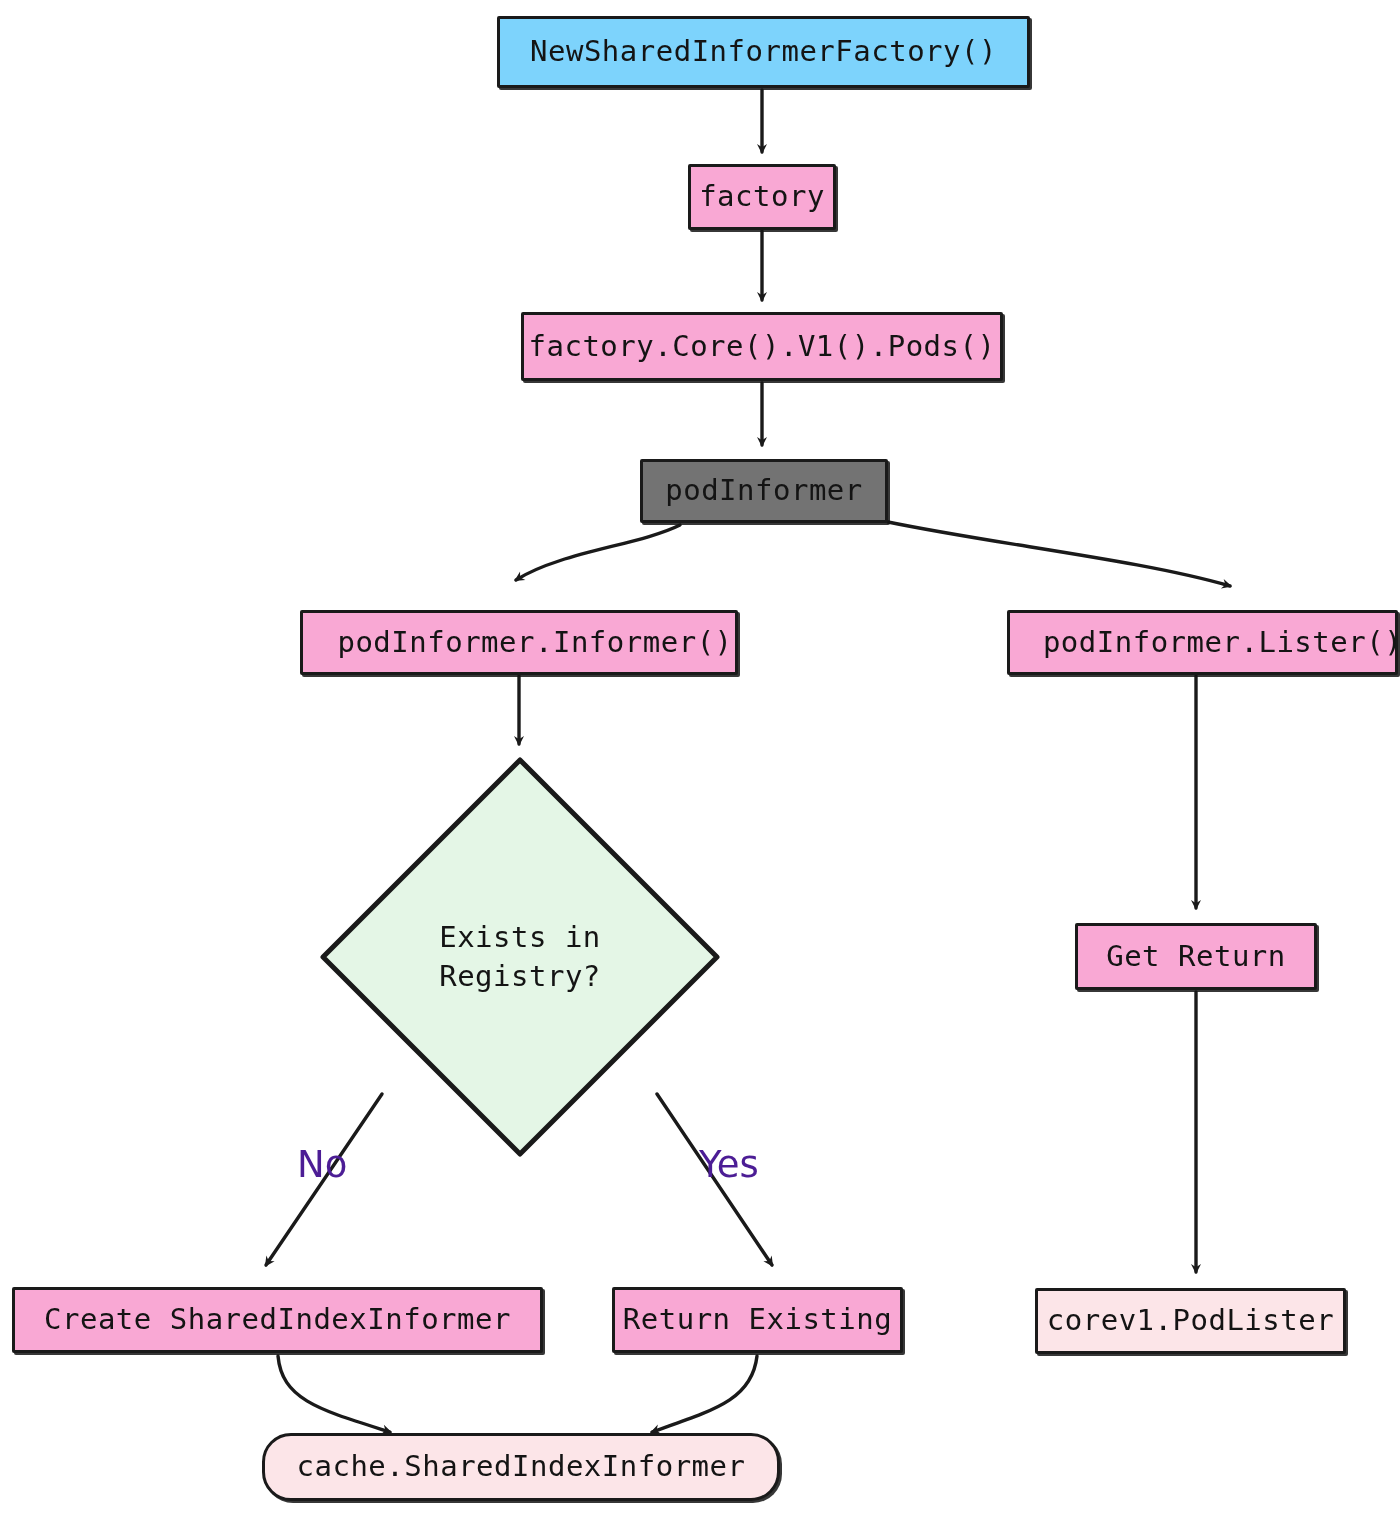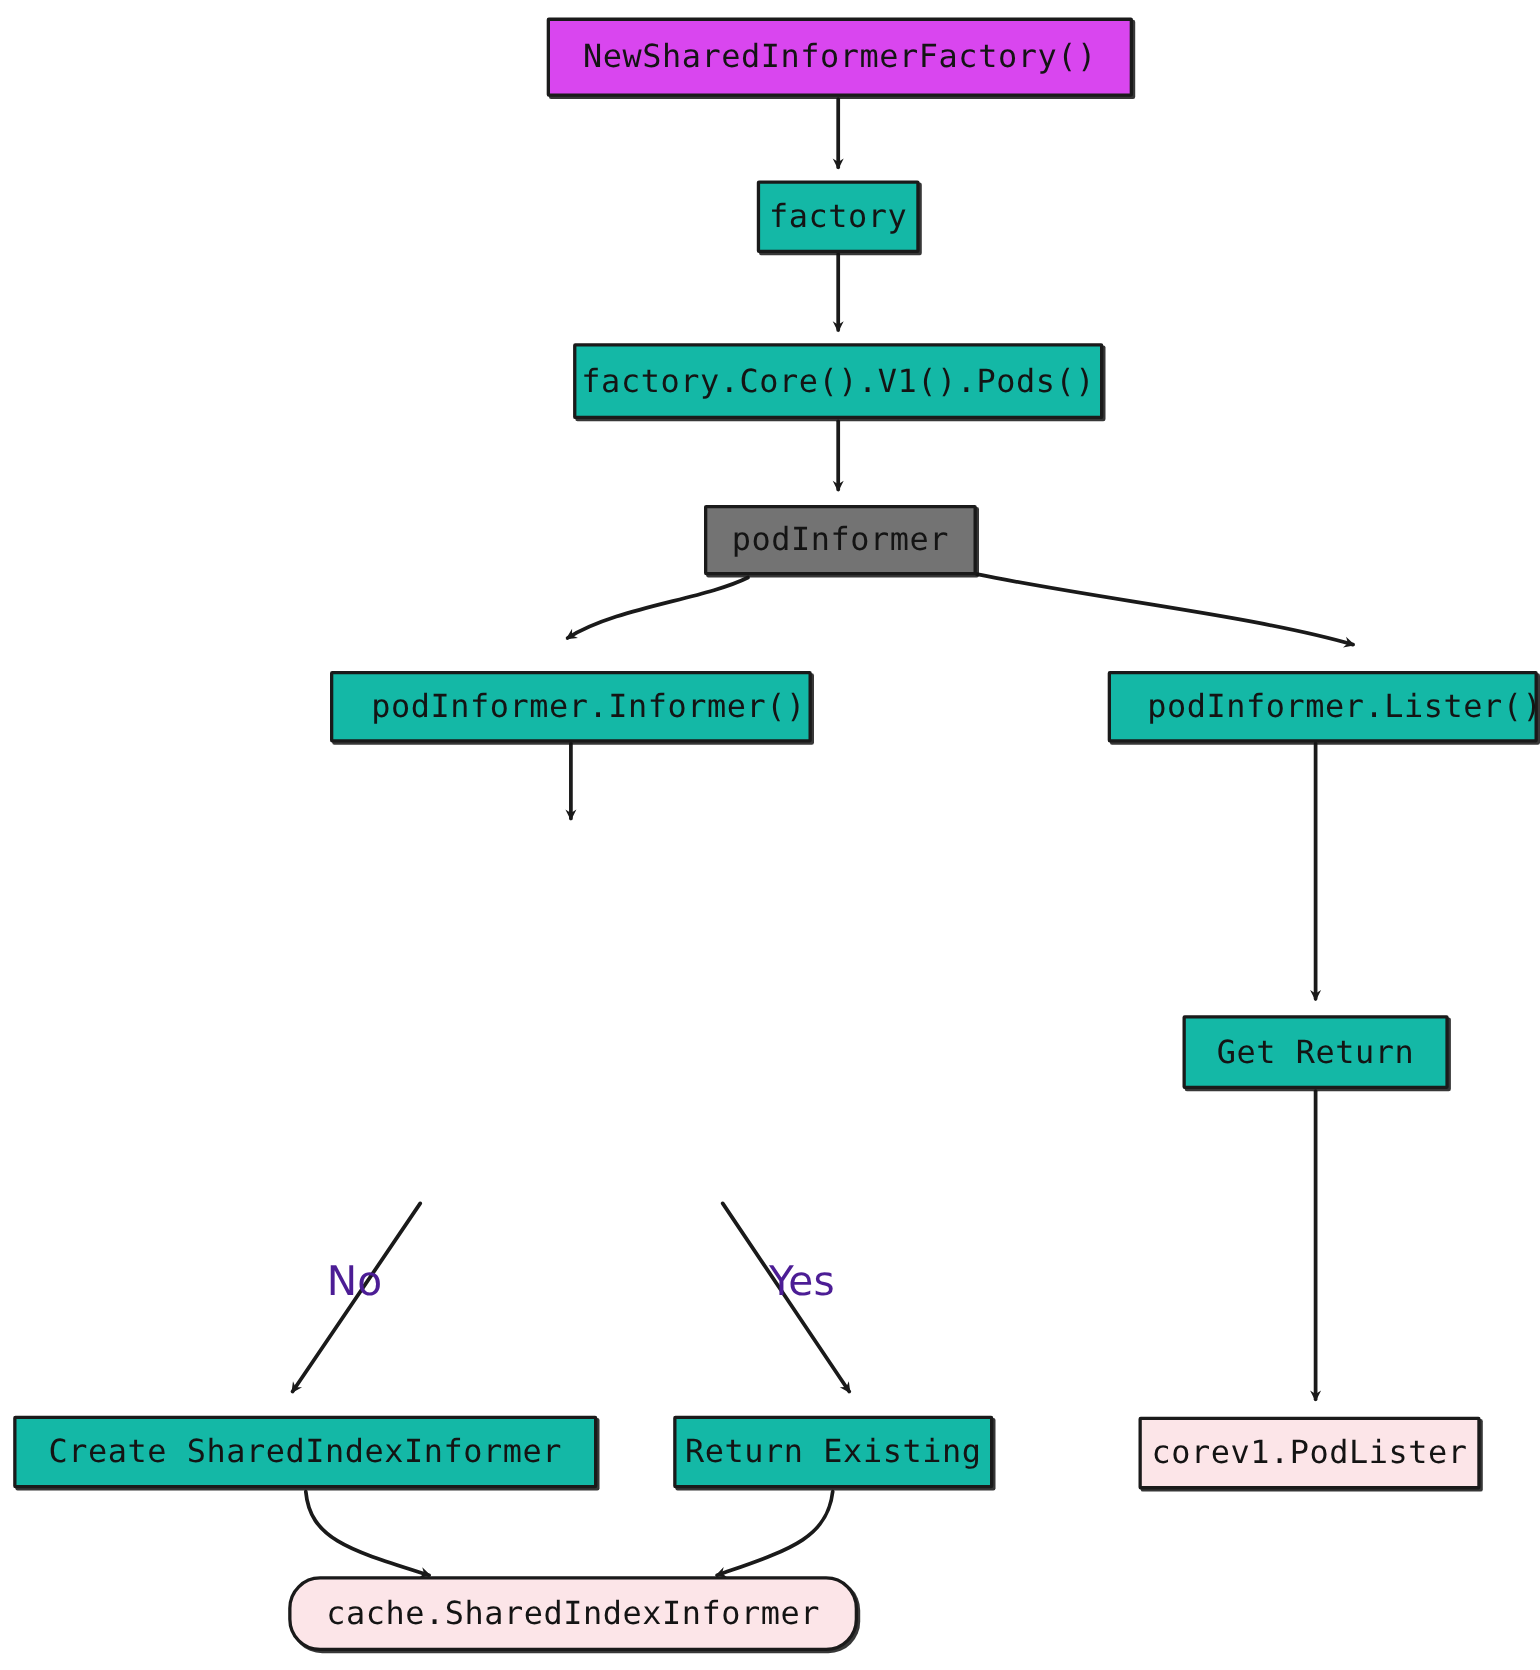--- a/index.html
+++ b/index.html
@@ -24,37 +24,37 @@
     top: 0;
     width: 1400px;
     height: 1518px;
     pointer-events: none;
   }
   .node {
     position: absolute;
     box-sizing: border-box;
     border: 3px solid #1a1a1a;
     border-radius: 2px;
-    background: #14b8a6;
+    background: #f9a8d4;
     display: flex;
     align-items: center;
     justify-content: center;
     text-align: center;
     color: #141414;
     font-family: "DejaVu Sans Mono", "Liberation Mono", monospace;
     font-size: 29px;
     letter-spacing: 0.5px;
     line-height: 1.15;
     box-shadow: 2px 2px 0 rgba(20,20,20,0.85);
   }
   .node-text {
     display: block;
     white-space: pre;
   }
-  .fill-blue   { background: #d946ef; }
+  .fill-blue   { background: #7dd3fc; }
   .fill-cream  { background: #737373; }
   .fill-pink   { background: #fce5e8; }
 
   .diamond-wrap {
     position: absolute;
   }
   .diamond-label {
     position: absolute;
     left: 0;
     top: 0;
@@ -125,20 +125,27 @@
   </div>
 
   <div class="node" style="left:300px; top:610px; width:438px; height:65px;padding-left:32px;">
     <span class="node-text">podInformer.Informer()</span>
   </div>
 
   <div class="node" style="left:1007px; top:610px; width:391px; height:65px;padding-left:40px;">
     <span class="node-text">podInformer.Lister()</span>
   </div>
 
+  <div class="diamond-wrap" style="left:318px; top:755px; width:404px; height:404px;">
+    <svg width="404" height="404" viewBox="0 0 404 404">
+      <polygon points="202,5 399,202 202,399 5,202" fill="#e4f6e6" stroke="#1a1a1a" stroke-width="5" stroke-linejoin="round"></polygon>
+    </svg>
+    <div class="diamond-label">Exists in
+Registry?</div>
+  </div>
 
   <div class="node" style="left:1075px; top:923px; width:242px; height:67px;">
     <span class="node-text">Get Return</span>
   </div>
 
   <div class="edge-label" style="left:297px; top:1143px;">No</div>
 
   <div class="edge-label" style="left:699px; top:1143px;">Yes</div>
 
   <div class="node" style="left:12px; top:1287px; width:531px; height:66px;">

